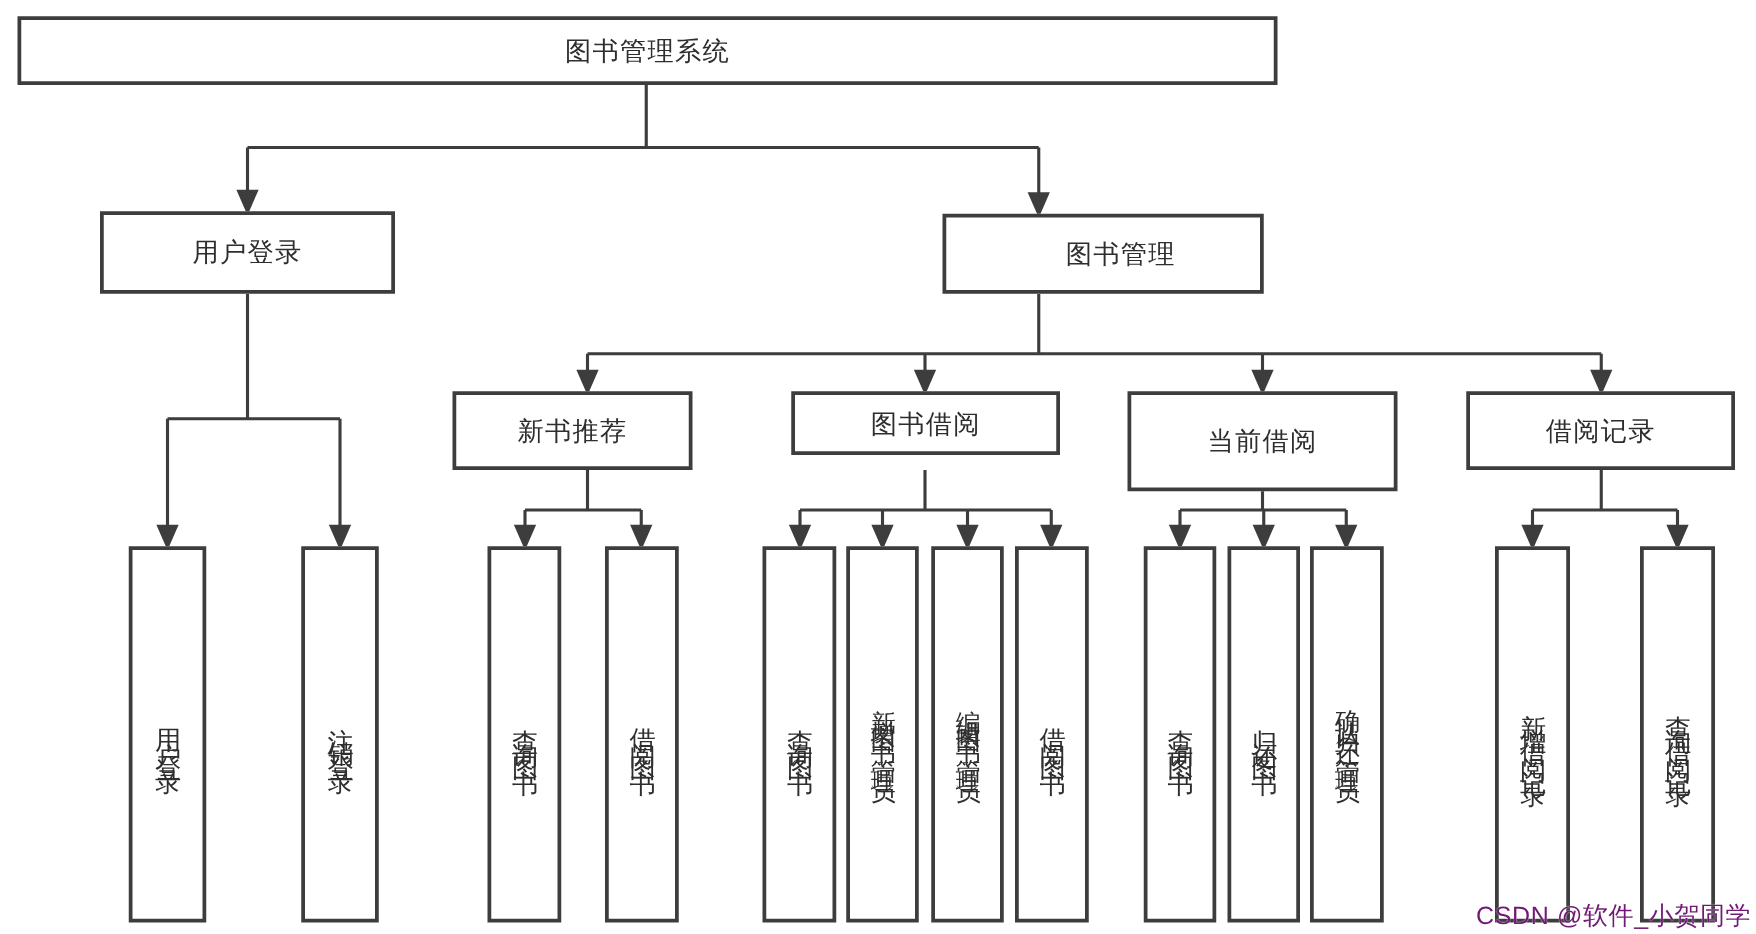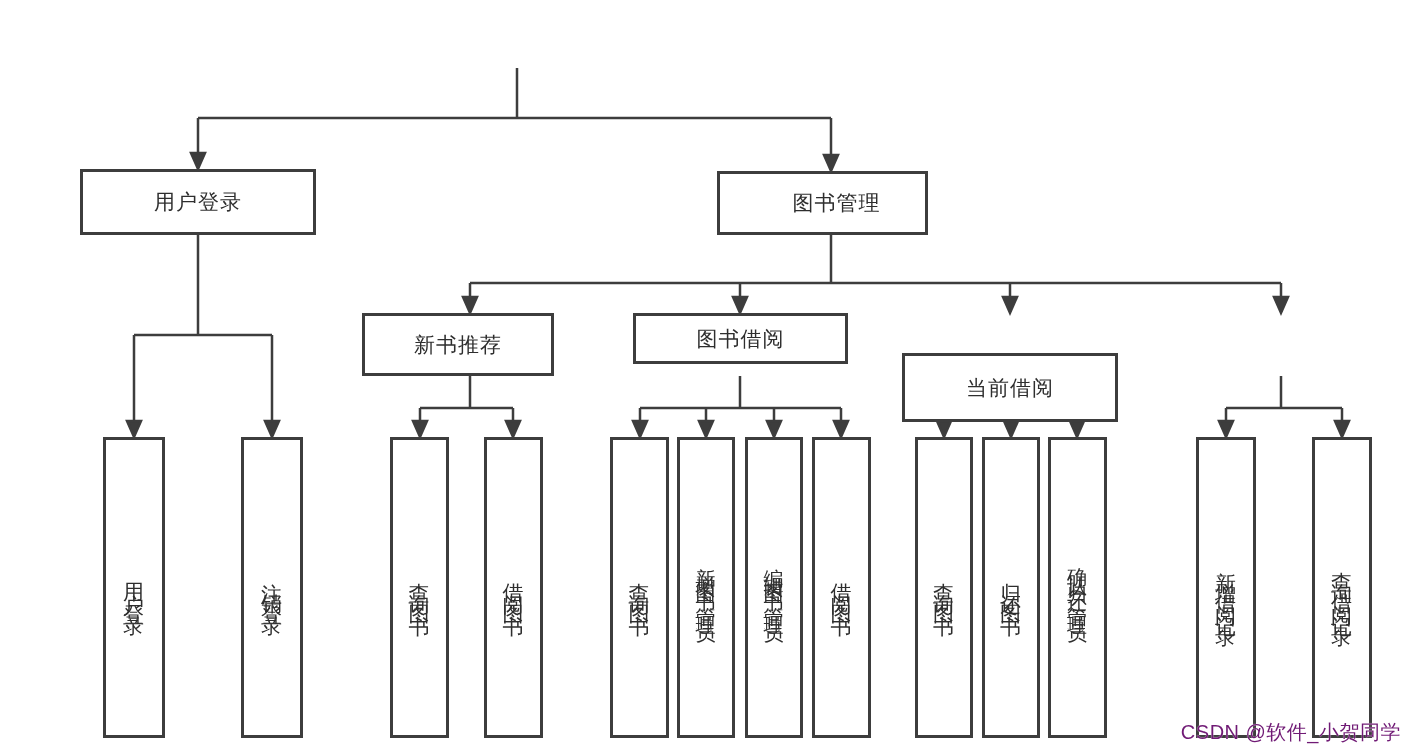--- a/index.html
+++ b/index.html
@@ -96,43 +96,49 @@
       </g>
 
       <g>
         <path fill="none" d="M1281,376 V408 M1226,408 H1342 M1226,408 V423 M1342,408 V423"></path>
         <polygon points="1219,421 1233,421 1226,437"></polygon>
         <polygon points="1335,421 1349,421 1342,437"></polygon>
       </g>
     </g>
   </svg>
 
+  <div class="box hlabel" style="left:14px; top:13px; width:1008px; height:55px;">
+    <span>图书管理系统</span>
+  </div>
 
   <div class="box hlabel" style="left:80px; top:169px; width:236px; height:66px;">
     <span>用户登录</span>
   </div>
-  <div class="box hlabel" style="left:717px; top:171px; width:211px; height:64px;padding-left:28px;">
+  <div class="box hlabel" style="left:754px; top:171px; width:257px; height:64px;padding-left:28px;">
     <span>图书管理</span>
   </div>
 
   <div class="box vlabel" style="left:103px; top:437px; width:62px; height:301px;">
     <span>用户登录</span>
   </div>
   <div class="box vlabel" style="left:241px; top:437px; width:62px; height:301px;">
     <span>注销登录</span>
   </div>
 
   <div class="box hlabel" style="left:362px; top:313px; width:192px; height:63px;">
     <span>新书推荐</span>
   </div>
   <div class="box hlabel" style="left:633px; top:313px; width:215px; height:51px;">
     <span>图书借阅</span>
   </div>
-  <div class="box hlabel" style="left:902px; top:313px; width:216px; height:69px;margin-top:40px;">
+  <div class="box hlabel" style="left:902px; top:313px; width:216px; height:80px;">
     <span>当前借阅</span>
+  </div>
+  <div class="box hlabel" style="left:1173px; top:313px; width:215px; height:63px;">
+    <span>借阅记录</span>
   </div>
 
   <div class="box vlabel" style="left:390px; top:437px; width:59px; height:301px;">
     <span>查询图书</span>
   </div>
   <div class="box vlabel" style="left:484px; top:437px; width:59px; height:301px;">
     <span>借阅图书</span>
   </div>
 
   <div class="box vlabel" style="left:610px; top:437px; width:59px; height:301px;">

